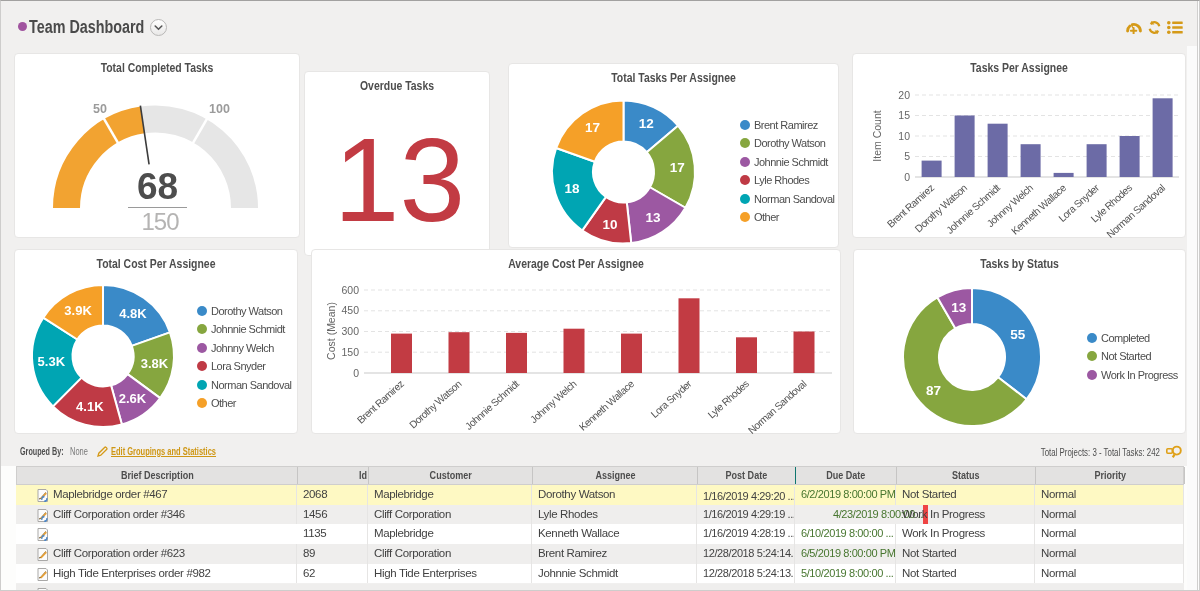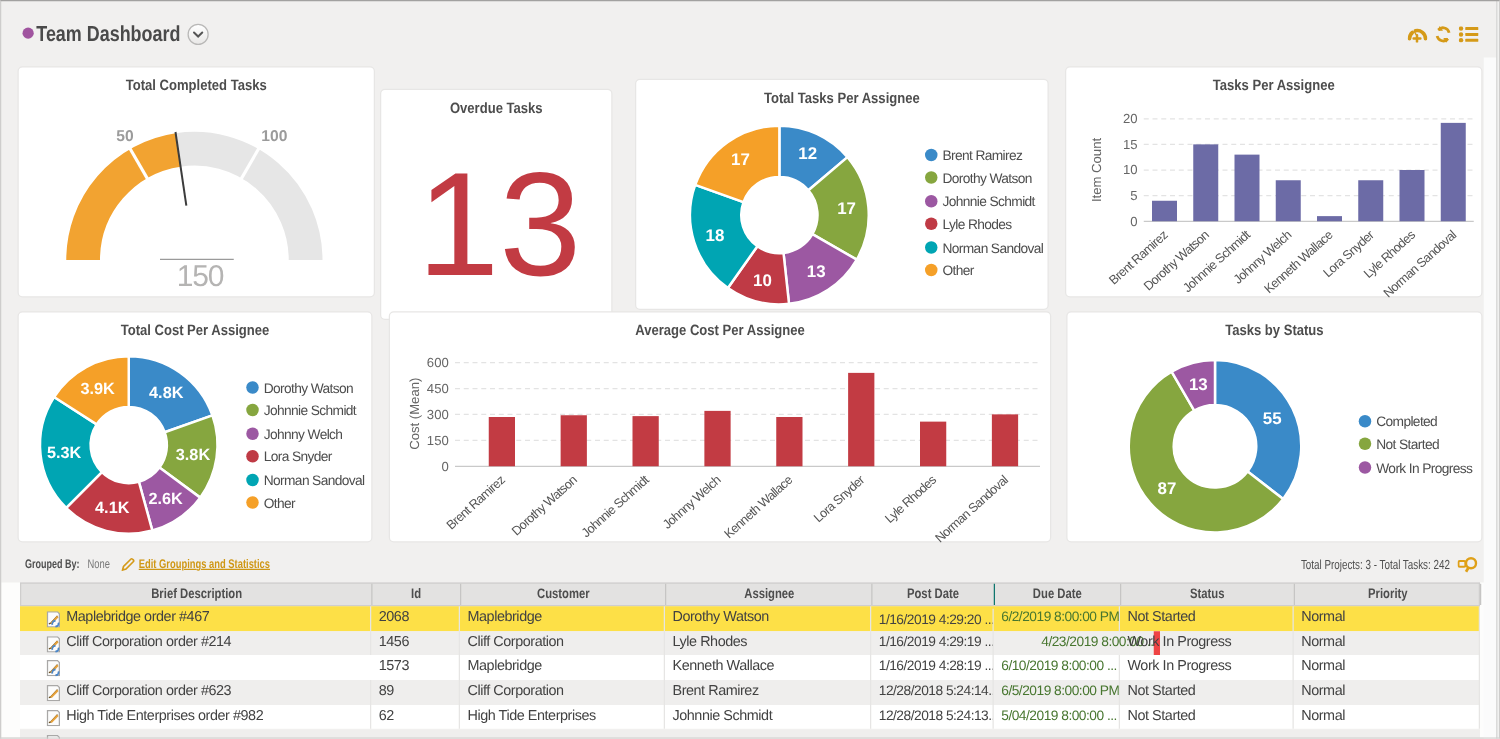--- a/index.html
+++ b/index.html
@@ -51,20 +51,21 @@
 <div class="ctitle">Total Completed Tasks</div>
 <svg width="286" height="185" style="position:absolute;left:0;top:0;" viewBox="0 0 286 185">
       <path d="M51.50 154.00 A89.0 89.0 0 0 1 127.50 65.95" stroke-width="27.0" stroke="#f2a331" fill="none"></path>
       <path d="M127.50 65.95 A89.0 89.0 0 0 1 229.50 154.00" stroke-width="27.0" stroke="#e6e6e6" fill="none"></path>
       <line x1="103.25" y1="89.48" x2="88.75" y2="64.37" stroke="#ffffff" stroke-width="2.5"></line>
       <line x1="177.75" y1="89.48" x2="192.25" y2="64.37" stroke="#ffffff" stroke-width="2.5"></line>
       <line x1="125.38" y1="51.61" x2="134.07" y2="110.47" stroke="#3c3c3c" stroke-width="1.6"></line>
     </svg>
 <div style="position:absolute;left:64px;top:48px;width:28px;text-align:right;font-size:12.5px;font-weight:bold;color:#9b9b9b;">50</div>
 <div style="position:absolute;left:194px;top:48px;width:34px;font-size:12.5px;font-weight:bold;color:#9b9b9b;">100</div>
+<div style="position:absolute;left:1px;right:0;top:112px;text-align:center;font-size:37px;font-weight:bold;color:#4d4d4d;">68</div>
 <div style="position:absolute;left:113px;top:152.5px;width:59px;height:1px;background:#9a9a9a;"></div>
 <div style="position:absolute;left:6px;right:0;top:154px;text-align:center;font-size:24px;letter-spacing:-1px;color:#b5b4b3;">150</div>
 </div>
 <div class="card" style="left:304px;top:53px;width:186px;height:185px;margin-top:18px;">
 <div class="ctitle">Overdue Tasks</div>
 <div style="position:absolute;left:0;right:0;top:40px;text-align:center;font-size:118px;color:#c23b43;text-indent:5px;">13</div>
 </div>
 <div class="card" style="left:508px;top:63px;width:331px;height:185px;">
 <div class="ctitle">Total Tasks Per Assignee</div>
 <svg width="331" height="185" style="position:absolute;left:0;top:0;" viewBox="0 0 331 185">
@@ -205,29 +206,29 @@
 <div style="position:absolute;right:40px;top:446px;font-size:10.5px;color:#4f4f4f;transform:scaleX(0.75);transform-origin:100% 0;white-space:nowrap;">Total Projects: 3 - Total Tasks: 242</div>
 <svg width="17" height="14" style="position:absolute;left:1166px;top:445px;" viewBox="0 0 17 14">
  <rect x="0.8" y="3.8" width="5.5" height="4.5" rx="1" fill="none" stroke="#dfa018" stroke-width="1.6"></rect>
  <circle cx="10.8" cy="5.6" r="4" fill="none" stroke="#dfa018" stroke-width="1.9"></circle>
  <line x1="8.6" y1="9.4" x2="6.8" y2="12.4" stroke="#dfa018" stroke-width="2.2"></line>
 </svg>
 
 <div style="position:absolute;left:16px;top:466px;width:1168px;height:125px;">
     <div style="position:absolute;left:0;top:0;width:1168px;height:19px;background:#e3e2e1;border:1px solid #cfcecd;">
       <div style="position:absolute;left:0px;top:0;width:281px;height:17px;line-height:17px;text-align:center;font-size:11px;font-weight:bold;color:#4d4d4d;border-right:1px solid #c6c5c4;"><span style="display:inline-block;transform:scaleX(0.82);">Brief Description</span></div>
-      <div style="position:absolute;left:281px;top:0;width:71px;height:17px;line-height:17px;text-align:center;font-size:11px;font-weight:bold;color:#4d4d4d;border-right:1px solid #c6c5c4;"><span style="display:inline-block;transform:scaleX(0.82);">Id</span></div>
+      <div style="position:absolute;left:281px;top:0;width:71px;height:17px;line-height:17px;text-align:right;font-size:11px;font-weight:bold;color:#4d4d4d;border-right:1px solid #c6c5c4;"><span style="display:inline-block;transform:scaleX(0.82);">Id</span></div>
       <div style="position:absolute;left:352px;top:0;width:164px;height:17px;line-height:17px;text-align:center;font-size:11px;font-weight:bold;color:#4d4d4d;border-right:1px solid #c6c5c4;"><span style="display:inline-block;transform:scaleX(0.82);">Customer</span></div>
       <div style="position:absolute;left:516px;top:0;width:165px;height:17px;line-height:17px;text-align:center;font-size:11px;font-weight:bold;color:#4d4d4d;border-right:1px solid #c6c5c4;"><span style="display:inline-block;transform:scaleX(0.82);">Assignee</span></div>
       <div style="position:absolute;left:681px;top:0;width:98px;height:17px;line-height:17px;text-align:center;font-size:11px;font-weight:bold;color:#4d4d4d;border-right:1px solid #0f766e;"><span style="display:inline-block;transform:scaleX(0.82);">Post Date</span></div>
       <div style="position:absolute;left:779px;top:0;width:101px;height:17px;line-height:17px;text-align:center;font-size:11px;font-weight:bold;color:#4d4d4d;border-right:1px solid #c6c5c4;"><span style="display:inline-block;transform:scaleX(0.82);">Due Date</span></div>
       <div style="position:absolute;left:880px;top:0;width:139px;height:17px;line-height:17px;text-align:center;font-size:11px;font-weight:bold;color:#4d4d4d;border-right:1px solid #c6c5c4;"><span style="display:inline-block;transform:scaleX(0.82);">Status</span></div>
       <div style="position:absolute;left:1019px;top:0;width:149px;height:17px;line-height:17px;text-align:center;font-size:11px;font-weight:bold;color:#4d4d4d;border-right:1px solid #c6c5c4;"><span style="display:inline-block;transform:scaleX(0.82);">Priority</span></div>
     </div>
-    <div style="position:absolute;left:0;top:19.0px;width:1168px;height:19.7px;background:#fde047;">
+    <div style="position:absolute;left:0;top:19.0px;width:1168px;height:19.7px;background:#fef9c3;">
       <svg width="13" height="13" viewBox="0 0 13 13" style="position:absolute;left:20px;top:4px;">
 <path d="M2 0.5 h8 l1.5 1.5 v10.5 h-9.5 Z" fill="#fcfcfc" stroke="#a9a8a7" stroke-width="1"></path>
 <path d="M3.1 10.1 L4.6 9.5 L10 3.7" stroke="#6b5121" stroke-width="1.1" fill="none"></path>
 <path d="M4.2 9.3 L9.6 3.5 L10.9 4.7 L5.4 10.4 Z" fill="#e6a23c"></path>
 <g stroke="#4a86c8" fill="none" stroke-width="1.4">
 <path d="M5.9 10.9 a2.6 2.6 0 0 1 2.4 -3.4"></path>
           <path d="M10.7 9.1 a2.6 2.6 0 0 1 -2.4 3.4"></path>
         </g>
 <path d="M7.6 6.6 l0.9 1.6 l-1.8 0.3 Z" fill="#4a86c8"></path>
         <path d="M9.2 13 l-0.9 -1.6 l1.8 -0.3 Z" fill="#4a86c8"></path>
@@ -246,42 +247,42 @@
 <path d="M2 0.5 h8 l1.5 1.5 v10.5 h-9.5 Z" fill="#fcfcfc" stroke="#a9a8a7" stroke-width="1"></path>
 <path d="M3.1 10.1 L4.6 9.5 L10 3.7" stroke="#6b5121" stroke-width="1.1" fill="none"></path>
 <path d="M4.2 9.3 L9.6 3.5 L10.9 4.7 L5.4 10.4 Z" fill="#e6a23c"></path>
 <g stroke="#4a86c8" fill="none" stroke-width="1.4">
 <path d="M5.9 10.9 a2.6 2.6 0 0 1 2.4 -3.4"></path>
           <path d="M10.7 9.1 a2.6 2.6 0 0 1 -2.4 3.4"></path>
         </g>
 <path d="M7.6 6.6 l0.9 1.6 l-1.8 0.3 Z" fill="#4a86c8"></path>
         <path d="M9.2 13 l-0.9 -1.6 l1.8 -0.3 Z" fill="#4a86c8"></path>
       </svg>
-      <div style="position:absolute;left:0px;top:0;width:281px;height:19.7px;line-height:19.7px;padding-left:37px;font-size:11.5px;letter-spacing:-0.35px;color:#424242;border-right:1px solid #e6e5e4;overflow:hidden;white-space:nowrap;">Cliff Corporation order #214</div>
+      <div style="position:absolute;left:0px;top:0;width:281px;height:19.7px;line-height:19.7px;padding-left:37px;font-size:11.5px;letter-spacing:-0.35px;color:#424242;border-right:1px solid #e6e5e4;overflow:hidden;white-space:nowrap;">Cliff Corporation order #346</div>
       <div style="position:absolute;left:281px;top:0;width:71px;height:19.7px;line-height:19.7px;padding-left:6px;font-size:11.5px;letter-spacing:-0.35px;color:#424242;border-right:1px solid #e6e5e4;overflow:hidden;white-space:nowrap;">1456</div>
       <div style="position:absolute;left:352px;top:0;width:164px;height:19.7px;line-height:19.7px;padding-left:6px;font-size:11.5px;letter-spacing:-0.35px;color:#424242;border-right:1px solid #e6e5e4;overflow:hidden;white-space:nowrap;">Cliff Corporation</div>
       <div style="position:absolute;left:516px;top:0;width:165px;height:19.7px;line-height:19.7px;padding-left:6px;font-size:11.5px;letter-spacing:-0.35px;color:#424242;border-right:1px solid #e6e5e4;overflow:hidden;white-space:nowrap;">Lyle Rhodes</div>
       <div style="position:absolute;left:681px;top:0;width:98px;height:19.7px;line-height:19.7px;padding-left:6px;font-size:11px;letter-spacing:-0.4px;color:#424242;border-right:1px solid #e6e5e4;overflow:hidden;white-space:nowrap;">1/16/2019 4:29:19 ...</div>
       <div style="position:absolute;left:779px;top:0;width:101px;height:19.7px;line-height:19.7px;padding-left:6px;font-size:11px;letter-spacing:-0.4px;color:#47762f;border-right:5px solid #ef4444;overflow:hidden;white-space:nowrap;margin-left:32px;">4/23/2019 8:00:00 ...</div>
       <div style="position:absolute;left:880px;top:0;width:139px;height:19.7px;line-height:19.7px;padding-left:6px;font-size:11.5px;letter-spacing:-0.35px;color:#424242;border-right:1px solid #e6e5e4;overflow:hidden;white-space:nowrap;">Work In Progress</div>
       <div style="position:absolute;left:1019px;top:0;width:149px;height:19.7px;line-height:19.7px;padding-left:6px;font-size:11.5px;letter-spacing:-0.35px;color:#424242;border-right:1px solid #e6e5e4;overflow:hidden;white-space:nowrap;">Normal</div>
     </div>
     <div style="position:absolute;left:0;top:58.4px;width:1168px;height:19.7px;background:#ffffff;">
       <svg width="13" height="13" viewBox="0 0 13 13" style="position:absolute;left:20px;top:4px;">
 <path d="M2 0.5 h8 l1.5 1.5 v10.5 h-9.5 Z" fill="#fcfcfc" stroke="#a9a8a7" stroke-width="1"></path>
 <path d="M3.1 10.1 L4.6 9.5 L10 3.7" stroke="#6b5121" stroke-width="1.1" fill="none"></path>
 <path d="M4.2 9.3 L9.6 3.5 L10.9 4.7 L5.4 10.4 Z" fill="#e6a23c"></path>
 <g stroke="#4a86c8" fill="none" stroke-width="1.4">
 <path d="M5.9 10.9 a2.6 2.6 0 0 1 2.4 -3.4"></path>
           <path d="M10.7 9.1 a2.6 2.6 0 0 1 -2.4 3.4"></path>
         </g>
 <path d="M7.6 6.6 l0.9 1.6 l-1.8 0.3 Z" fill="#4a86c8"></path>
         <path d="M9.2 13 l-0.9 -1.6 l1.8 -0.3 Z" fill="#4a86c8"></path>
       </svg>
-      <div style="position:absolute;left:281px;top:0;width:71px;height:19.7px;line-height:19.7px;padding-left:6px;font-size:11.5px;letter-spacing:-0.35px;color:#424242;border-right:1px solid #e6e5e4;overflow:hidden;white-space:nowrap;">1573</div>
+      <div style="position:absolute;left:281px;top:0;width:71px;height:19.7px;line-height:19.7px;padding-left:6px;font-size:11.5px;letter-spacing:-0.35px;color:#424242;border-right:1px solid #e6e5e4;overflow:hidden;white-space:nowrap;">1135</div>
       <div style="position:absolute;left:352px;top:0;width:164px;height:19.7px;line-height:19.7px;padding-left:6px;font-size:11.5px;letter-spacing:-0.35px;color:#424242;border-right:1px solid #e6e5e4;overflow:hidden;white-space:nowrap;">Maplebridge</div>
       <div style="position:absolute;left:516px;top:0;width:165px;height:19.7px;line-height:19.7px;padding-left:6px;font-size:11.5px;letter-spacing:-0.35px;color:#424242;border-right:1px solid #e6e5e4;overflow:hidden;white-space:nowrap;">Kenneth Wallace</div>
       <div style="position:absolute;left:681px;top:0;width:98px;height:19.7px;line-height:19.7px;padding-left:6px;font-size:11px;letter-spacing:-0.4px;color:#424242;border-right:1px solid #e6e5e4;overflow:hidden;white-space:nowrap;">1/16/2019 4:28:19 ...</div>
       <div style="position:absolute;left:779px;top:0;width:101px;height:19.7px;line-height:19.7px;padding-left:6px;font-size:11px;letter-spacing:-0.4px;color:#47762f;border-right:1px solid #e6e5e4;overflow:hidden;white-space:nowrap;">6/10/2019 8:00:00 ...</div>
       <div style="position:absolute;left:880px;top:0;width:139px;height:19.7px;line-height:19.7px;padding-left:6px;font-size:11.5px;letter-spacing:-0.35px;color:#424242;border-right:1px solid #e6e5e4;overflow:hidden;white-space:nowrap;">Work In Progress</div>
       <div style="position:absolute;left:1019px;top:0;width:149px;height:19.7px;line-height:19.7px;padding-left:6px;font-size:11.5px;letter-spacing:-0.35px;color:#424242;border-right:1px solid #e6e5e4;overflow:hidden;white-space:nowrap;">Normal</div>
     </div>
     <div style="position:absolute;left:0;top:78.1px;width:1168px;height:19.7px;background:#efeeed;">
       <svg width="13" height="13" viewBox="0 0 13 13" style="position:absolute;left:20px;top:4px;">
 <path d="M2 0.5 h8 l1.5 1.5 v10.5 h-9.5 Z" fill="#fcfcfc" stroke="#a9a8a7" stroke-width="1"></path>
@@ -301,21 +302,21 @@
       <svg width="13" height="13" viewBox="0 0 13 13" style="position:absolute;left:20px;top:4px;">
 <path d="M2 0.5 h8 l1.5 1.5 v10.5 h-9.5 Z" fill="#fcfcfc" stroke="#a9a8a7" stroke-width="1"></path>
 <path d="M3.1 10.1 L4.6 9.5 L10 3.7" stroke="#6b5121" stroke-width="1.1" fill="none"></path>
 <path d="M4.2 9.3 L9.6 3.5 L10.9 4.7 L5.4 10.4 Z" fill="#e6a23c"></path>
 </svg>
       <div style="position:absolute;left:0px;top:0;width:281px;height:19.7px;line-height:19.7px;padding-left:37px;font-size:11.5px;letter-spacing:-0.35px;color:#424242;border-right:1px solid #e6e5e4;overflow:hidden;white-space:nowrap;">High Tide Enterprises order #982</div>
       <div style="position:absolute;left:281px;top:0;width:71px;height:19.7px;line-height:19.7px;padding-left:6px;font-size:11.5px;letter-spacing:-0.35px;color:#424242;border-right:1px solid #e6e5e4;overflow:hidden;white-space:nowrap;">62</div>
       <div style="position:absolute;left:352px;top:0;width:164px;height:19.7px;line-height:19.7px;padding-left:6px;font-size:11.5px;letter-spacing:-0.35px;color:#424242;border-right:1px solid #e6e5e4;overflow:hidden;white-space:nowrap;">High Tide Enterprises</div>
       <div style="position:absolute;left:516px;top:0;width:165px;height:19.7px;line-height:19.7px;padding-left:6px;font-size:11.5px;letter-spacing:-0.35px;color:#424242;border-right:1px solid #e6e5e4;overflow:hidden;white-space:nowrap;">Johnnie Schmidt</div>
       <div style="position:absolute;left:681px;top:0;width:98px;height:19.7px;line-height:19.7px;padding-left:6px;font-size:11px;letter-spacing:-0.4px;color:#424242;border-right:1px solid #e6e5e4;overflow:hidden;white-space:nowrap;">12/28/2018 5:24:13...</div>
-      <div style="position:absolute;left:779px;top:0;width:101px;height:19.7px;line-height:19.7px;padding-left:6px;font-size:11px;letter-spacing:-0.4px;color:#47762f;border-right:1px solid #e6e5e4;overflow:hidden;white-space:nowrap;">5/04/2019 8:00:00 ...</div>
+      <div style="position:absolute;left:779px;top:0;width:101px;height:19.7px;line-height:19.7px;padding-left:6px;font-size:11px;letter-spacing:-0.4px;color:#47762f;border-right:1px solid #e6e5e4;overflow:hidden;white-space:nowrap;">5/10/2019 8:00:00 ...</div>
       <div style="position:absolute;left:880px;top:0;width:139px;height:19.7px;line-height:19.7px;padding-left:6px;font-size:11.5px;letter-spacing:-0.35px;color:#424242;border-right:1px solid #e6e5e4;overflow:hidden;white-space:nowrap;">Not Started</div>
       <div style="position:absolute;left:1019px;top:0;width:149px;height:19.7px;line-height:19.7px;padding-left:6px;font-size:11.5px;letter-spacing:-0.35px;color:#424242;border-right:1px solid #e6e5e4;overflow:hidden;white-space:nowrap;">Normal</div>
     </div>
     <div style="position:absolute;left:0;top:117.5px;width:1168px;height:6.5px;background:#efeeed;">
       <svg width="13" height="13" viewBox="0 0 13 13" style="position:absolute;left:20px;top:4px;">
 <path d="M2 0.5 h8 l1.5 1.5 v10.5 h-9.5 Z" fill="#fcfcfc" stroke="#a9a8a7" stroke-width="1"></path>
 <path d="M3.1 10.1 L4.6 9.5 L10 3.7" stroke="#6b5121" stroke-width="1.1" fill="none"></path>
 <path d="M4.2 9.3 L9.6 3.5 L10.9 4.7 L5.4 10.4 Z" fill="#e6a23c"></path>
 <g stroke="#4a86c8" fill="none" stroke-width="1.4">
 <path d="M5.9 10.9 a2.6 2.6 0 0 1 2.4 -3.4"></path>

